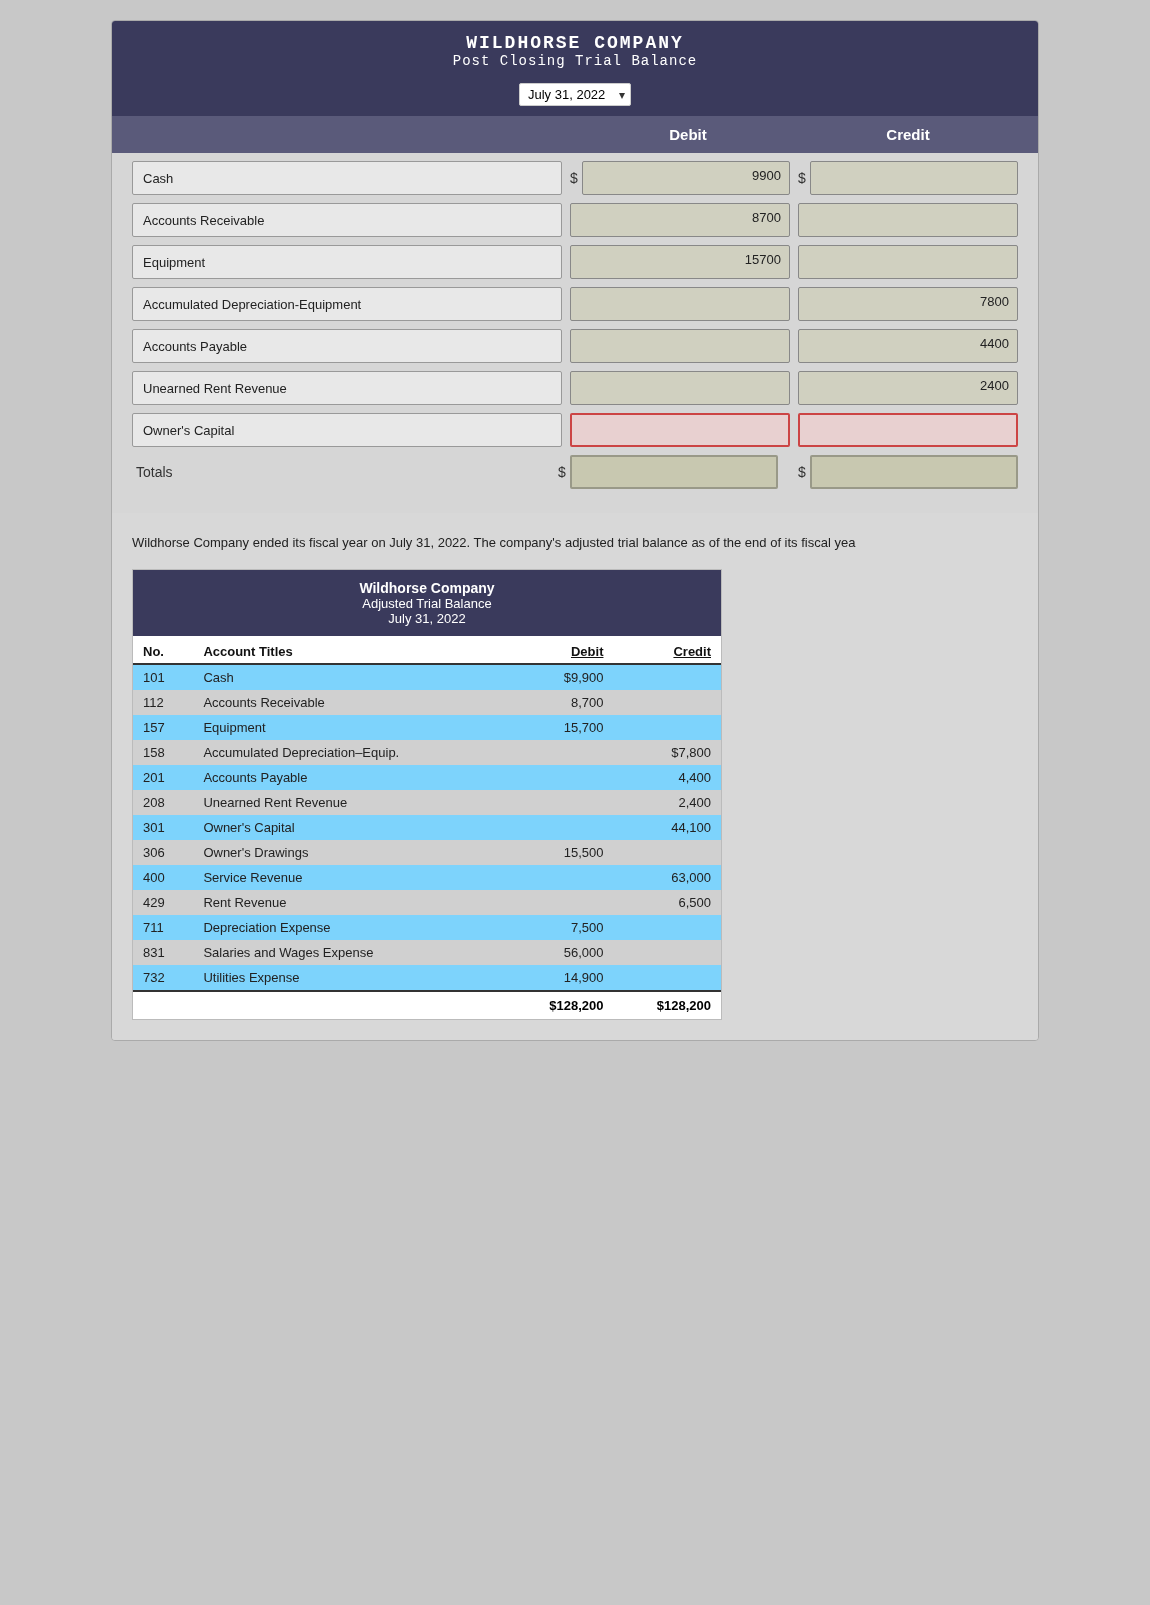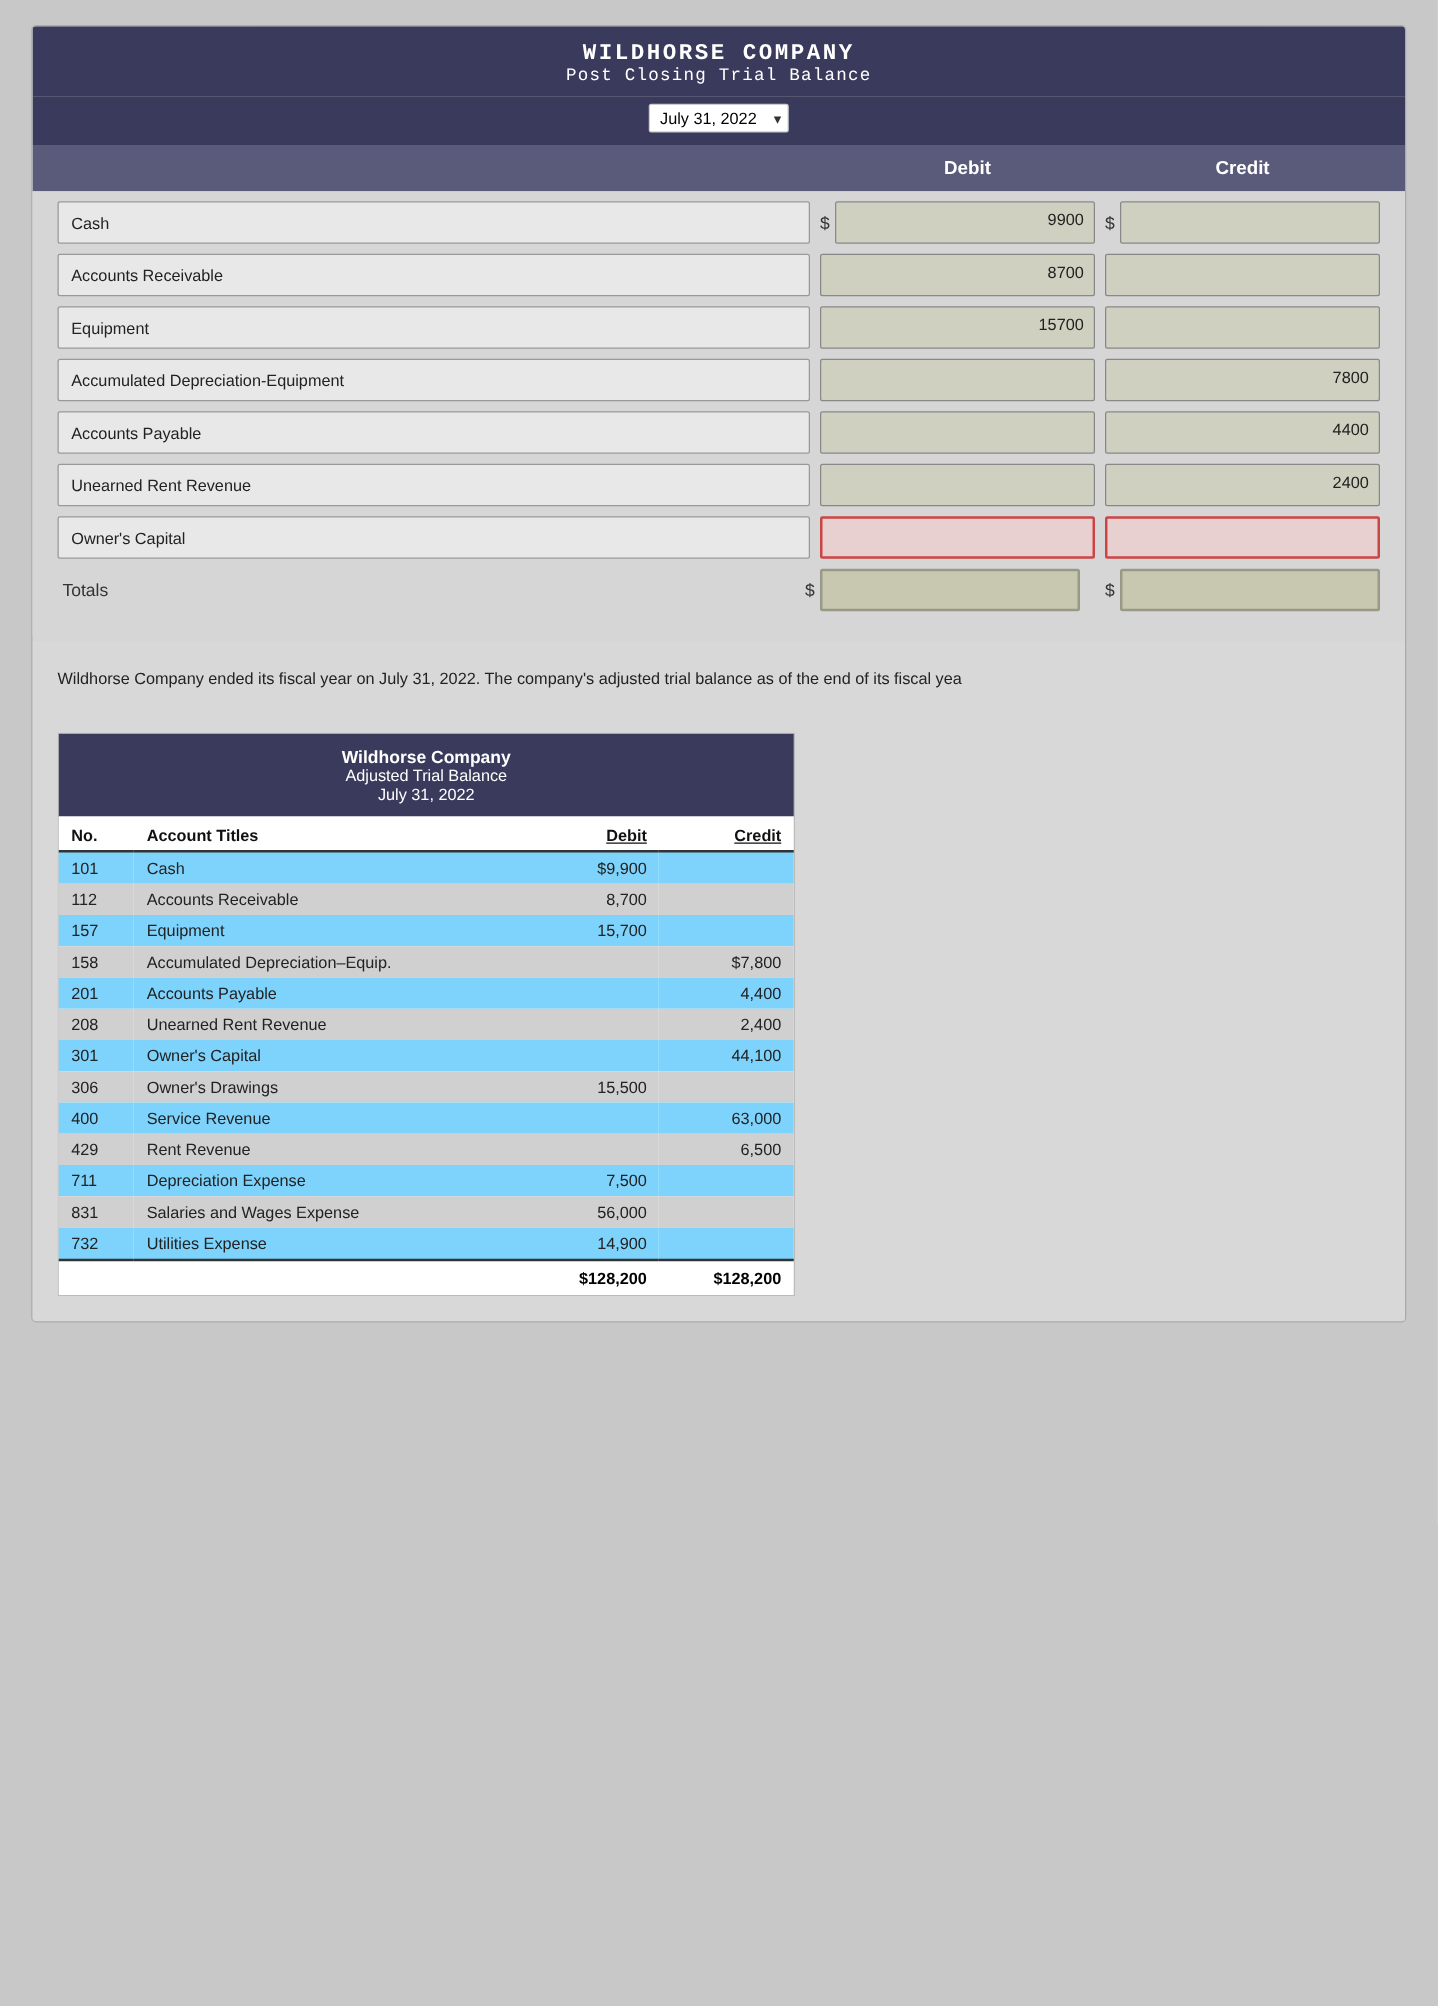--- a/index.html
+++ b/index.html
@@ -8,21 +8,21 @@
       font-family: Arial, sans-serif;
       width: 1150px;
       min-height: 1605px;
       display: flex;
       flex-direction: column;
       align-items: center;
       padding: 20px;
     }
 
     .main-container {
-      width: 1100px;
+      width: 928px;
       background: #d6d6d6;
       border: 1px solid #aaa;
       border-radius: 4px;
       overflow: hidden;
     }
 
     
     .top-section {
       background: #d6d6d6;
       padding: 0;
@@ -190,21 +190,21 @@
     
     .bottom-section {
       background: #d8d8d8;
       padding: 20px;
       margin-top: 4px;
     }
 
     .explanation-text {
       font-size: 13px;
       color: #222;
-      margin-bottom: 33px;
+      margin-bottom: 16px;
       line-height: 1.5;
     }
 
     
     .atb-container {
       background: white;
       border: 1px solid #bbb;
       width: 590px;
       margin: 0 auto 0 0;
     }

